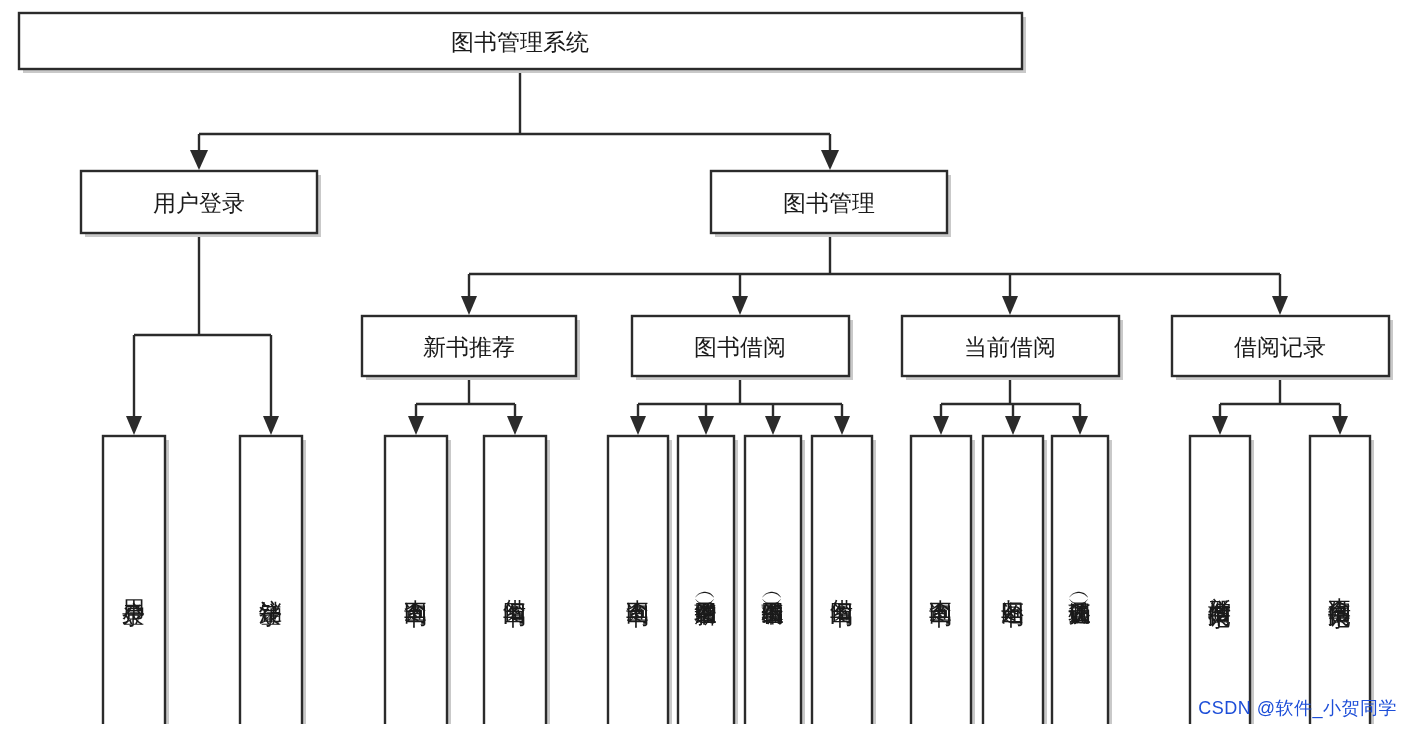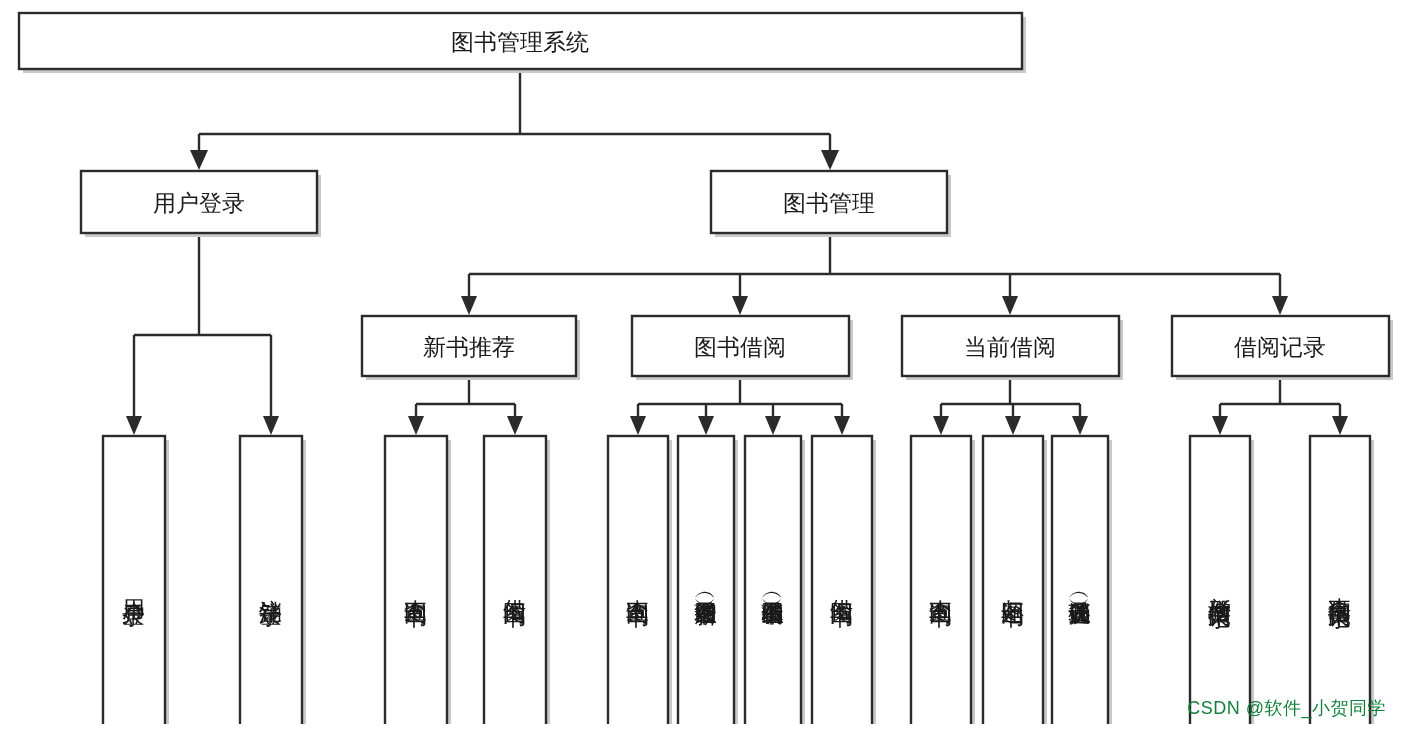--- a/index.html
+++ b/index.html
@@ -60,25 +60,25 @@
     font-family: "Liberation Sans", "DejaVu Sans", sans-serif;
     font-size: 23px;
     line-height: 1.05;
     letter-spacing: 2px;
     color: #1a1a1a;
     pointer-events: none;
     white-space: nowrap;
   }
   #watermark {
     position: absolute;
-    right: 19px;
+    right: 8px;
     bottom: 4px;
     font-family: "Liberation Sans", "DejaVu Sans", sans-serif;
     font-size: 18px;
-    color: #15803d;
+    color: #1d4ed8;
     letter-spacing: 0.5px;
     white-space: nowrap;
   }
 </style>
 </head>
 <body>
 
 <div id="stage">
 
   <svg id="diagram-svg" viewBox="0 0 1405 747">

